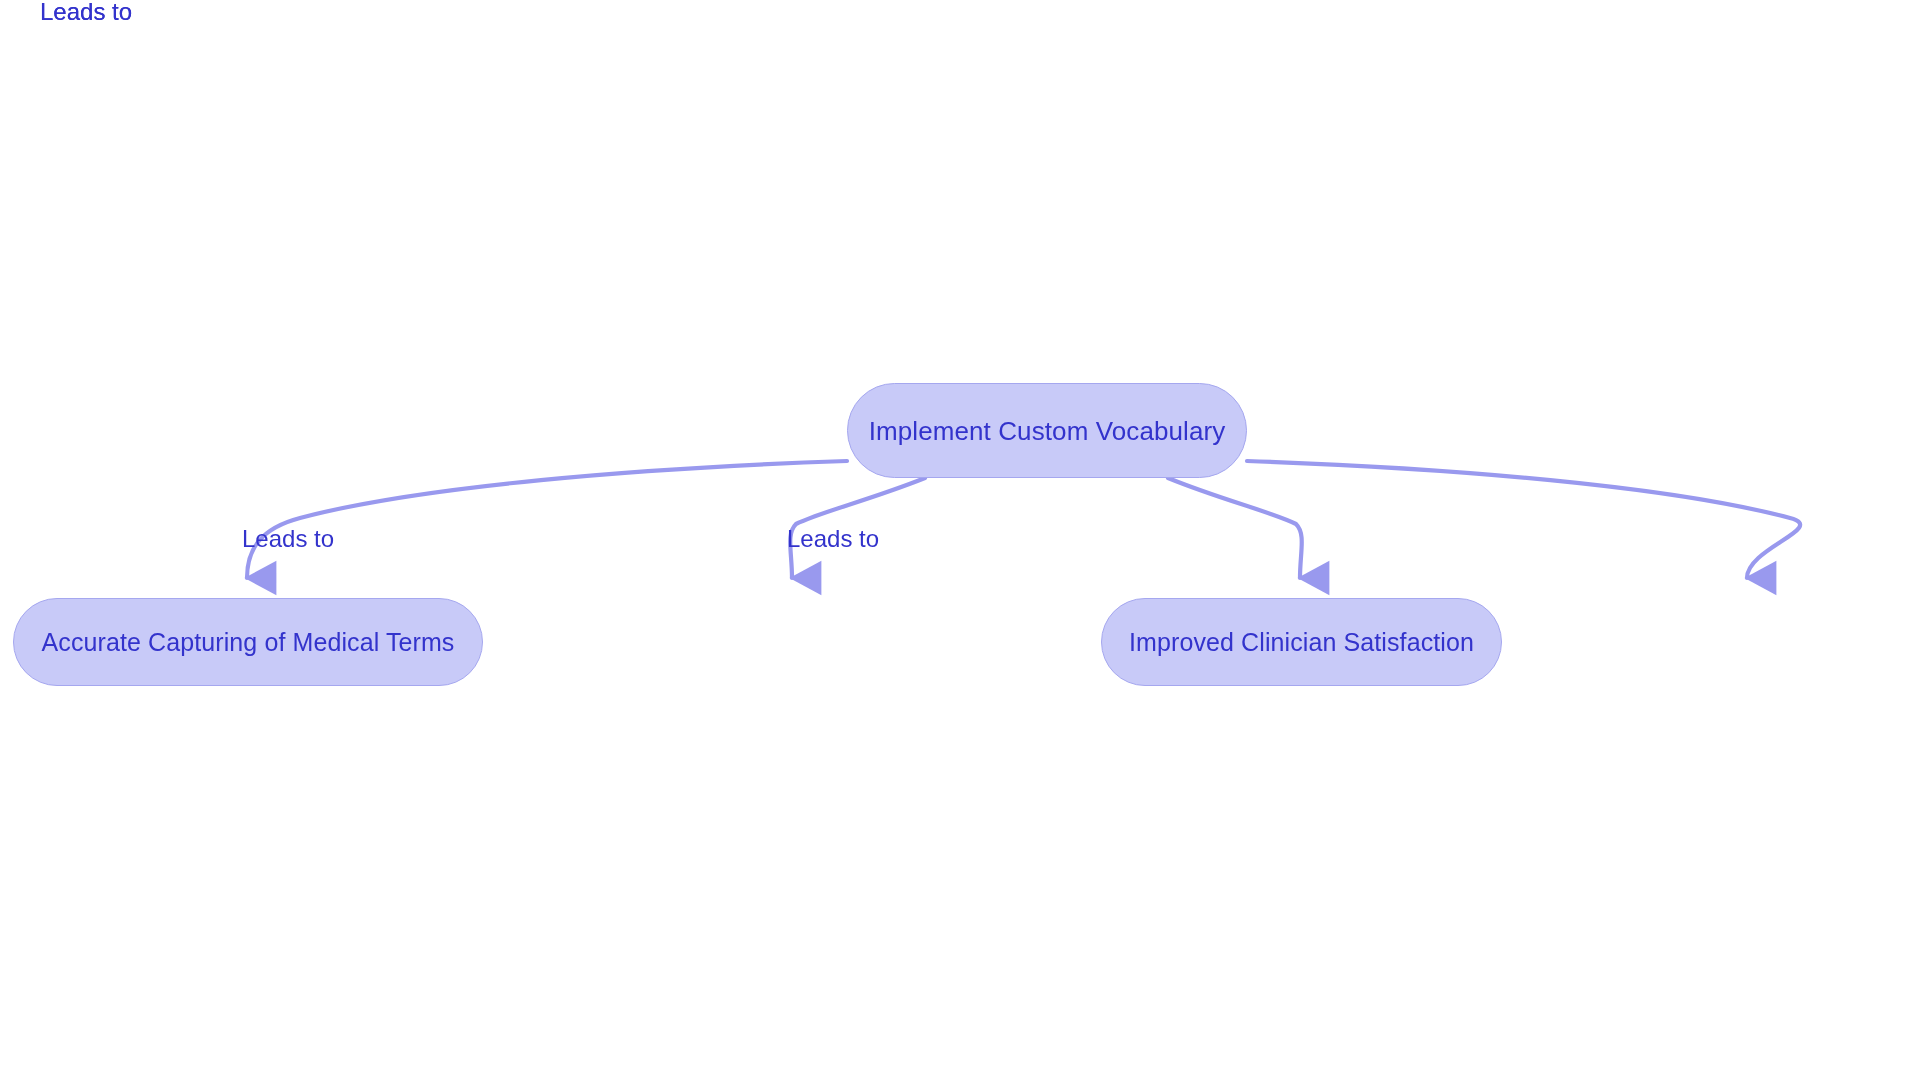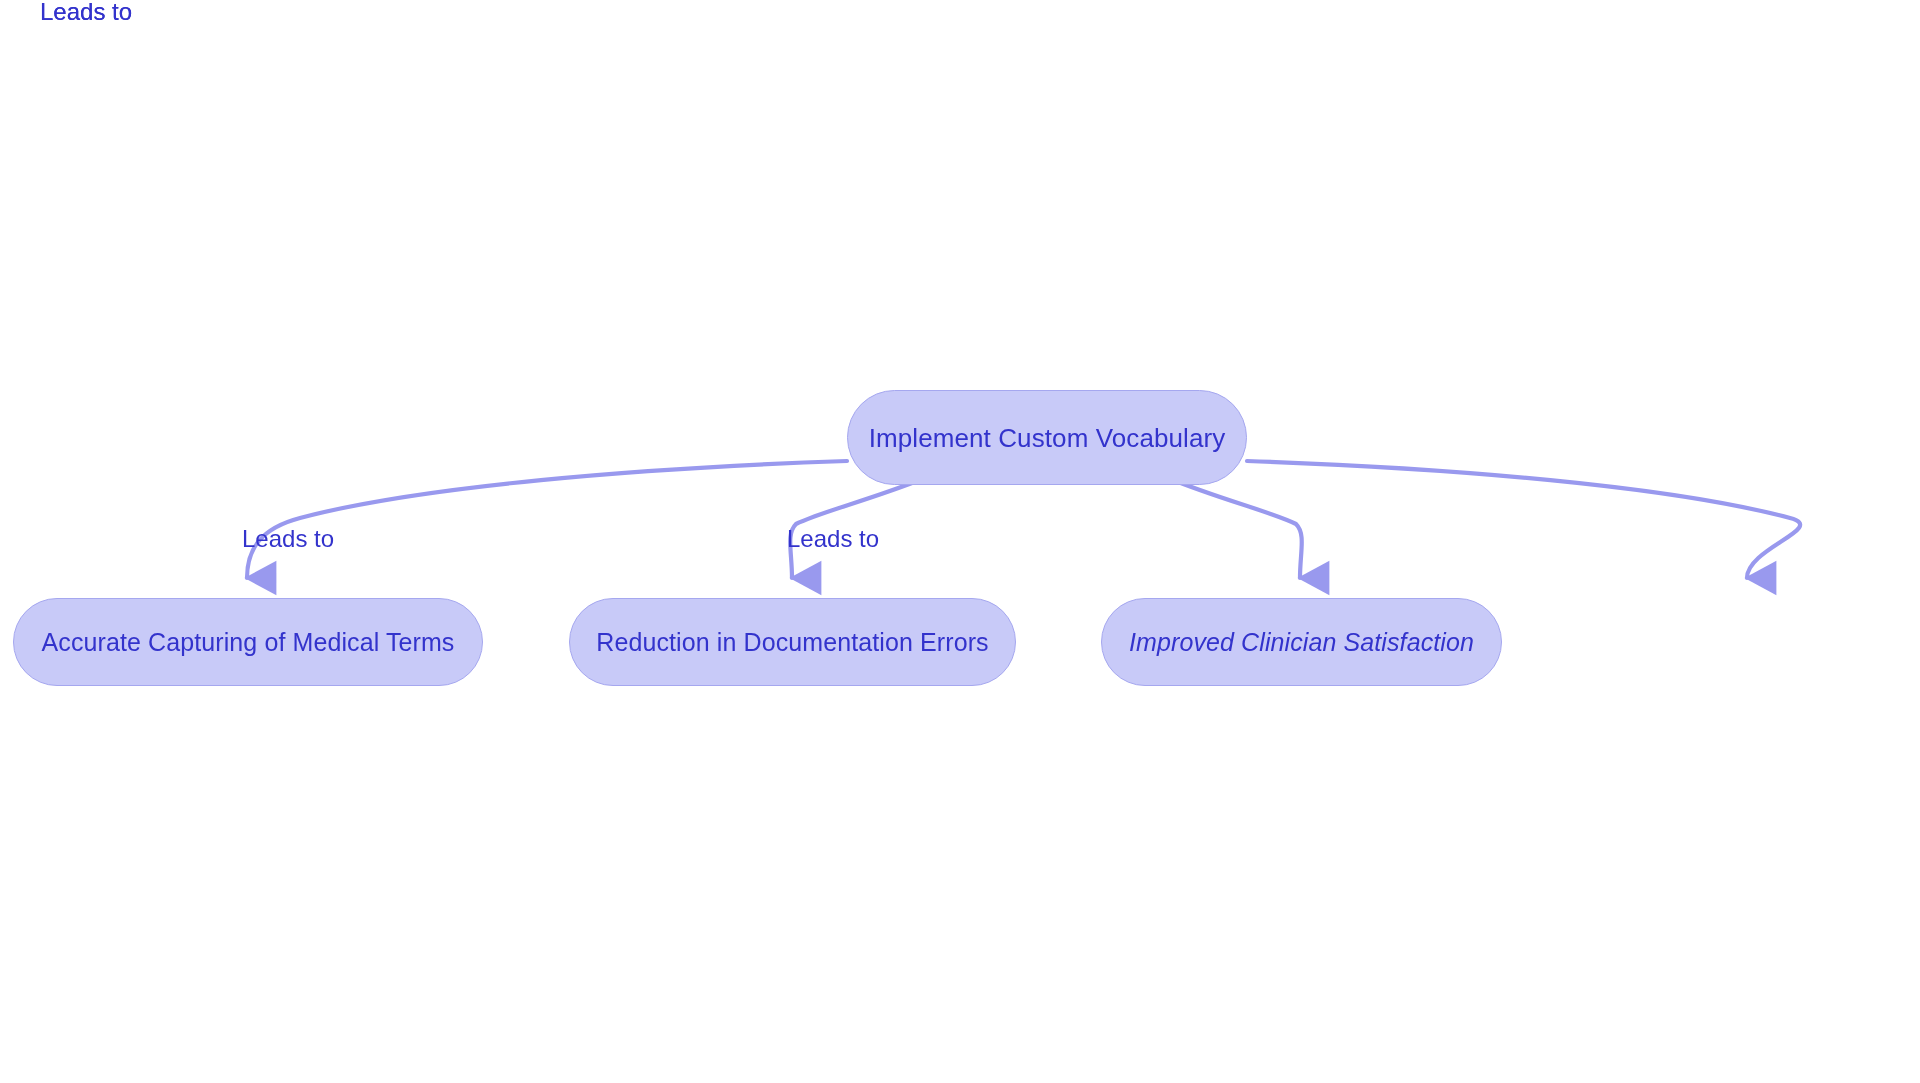--- a/index.html
+++ b/index.html
@@ -43,30 +43,29 @@
   .node-label {
     display: block;
     line-height: 1;
   }
   #node-root {
     left: 847px;
     top: 383px;
     width: 400px;
     height: 95px;
     font-size: 26px;
-    margin-top: 7px;
   }
   .node-child {
     top: 598px;
     height: 88px;
     font-size: 25px;
   }
   #node-child-0 { left: 13px;   width: 470px; }
   #node-child-1 { left: 569px;  width: 447px; }
-  #node-child-2 { left: 1101px; width: 401px; font-style: italic; }
+  #node-child-2 { left: 1101px; width: 401px; }
   #node-child-3 { left: 1587px; width: 320px; }
 
   .edge-label {
     position: absolute;
     color: #3333cc;
     font-size: 24px;
     line-height: 1;
     white-space: nowrap;
     padding-left: 40px;
   }
@@ -97,23 +96,20 @@
   </svg>
 
   <div class="node" id="node-root">
     <span class="node-label">Implement Custom Vocabulary</span>
   </div>
 
   <div class="node node-child" id="node-child-0">
     <span class="node-label">Accurate Capturing of Medical Terms</span>
   </div>
 
-  <div class="node node-child" id="node-child-1">
-    <span class="node-label">Reduction in Documentation Errors</span>
-  </div>
 
   <div class="node node-child" id="node-child-2">
     <span class="node-label">Improved Clinician Satisfaction</span>
   </div>
 
 
   <div class="edge-label" id="edge-label-0">Leads to</div>
   <div class="edge-label" id="edge-label-1">Leads to</div>
   <div class="edge-label" id="edge-label-2">Leads to</div>
   <div class="edge-label" id="edge-label-3">Leads to</div>

